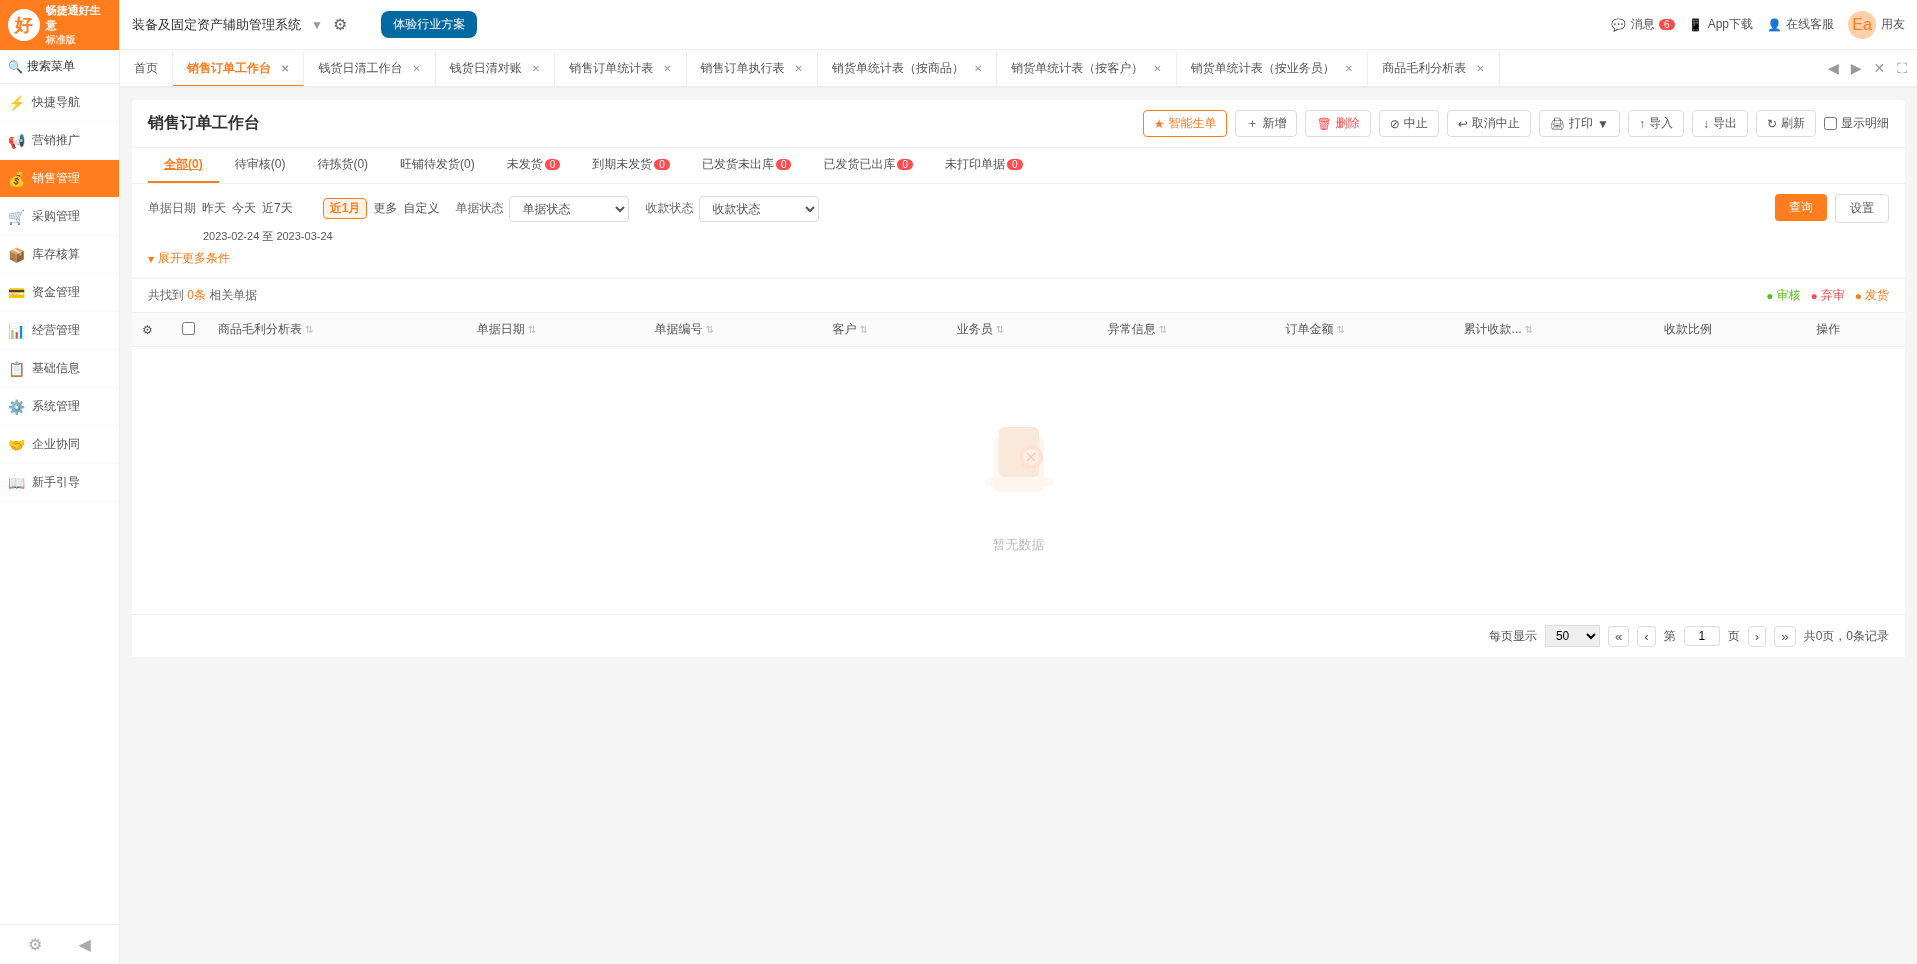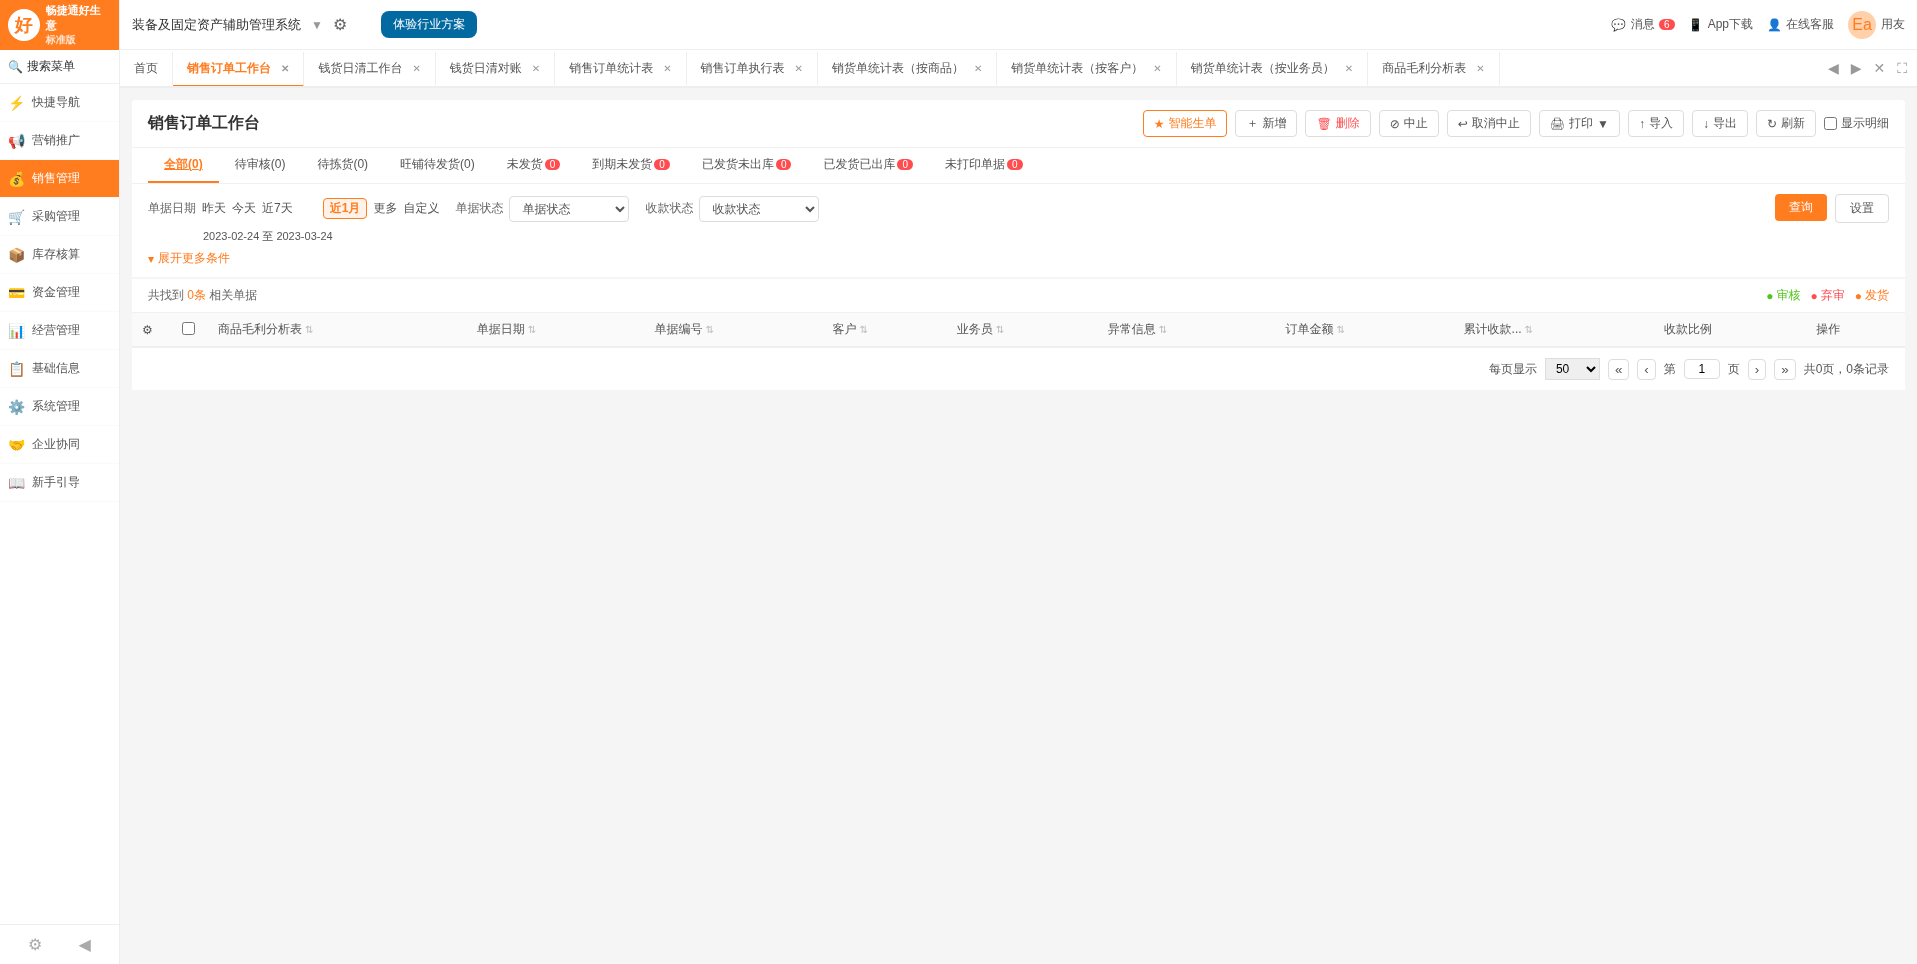--- a/index.html
+++ b/index.html
@@ -440,20 +440,35 @@
                 <span>操作</span>
               </th>
             </tr>
           </thead>
           <tbody>
             
           </tbody>
         </table>
       </div>
 
+      <div class="empty-state">
+        <div class="empty-icon" style="font-size:80px;">
+          
+          <svg width="100" height="100" viewBox="0 0 100 100" xmlns="http://www.w3.org/2000/svg">
+            <ellipse cx="50" cy="75" rx="35" ry="8" fill="#f5dbc8" opacity="0.5"></ellipse>
+            <rect x="25" y="30" width="50" height="55" rx="5" fill="#fde8d8"></rect>
+            <rect x="30" y="20" width="40" height="50" rx="5" fill="#f5c6a8"></rect>
+            <circle cx="62" cy="50" r="12" fill="#ffb380" opacity="0.8"></circle>
+            <circle cx="62" cy="50" r="8" fill="#fff" opacity="0.5"></circle>
+            <line x1="58" y1="46" x2="66" y2="54" stroke="#ff7c1f" stroke-width="1.5"></line>
+            <line x1="66" y1="46" x2="58" y2="54" stroke="#ff7c1f" stroke-width="1.5"></line>
+          </svg>
+        </div>
+        <div class="empty-text">暂无数据</div>
+      </div>
 
       <div class="pagination">
         <span>每页显示</span>
         <select class="page-select">
           <option>50</option>
           <option>10</option>
           <option>20</option>
           <option>100</option>
         </select>
         <button class="page-btn">«</button>

